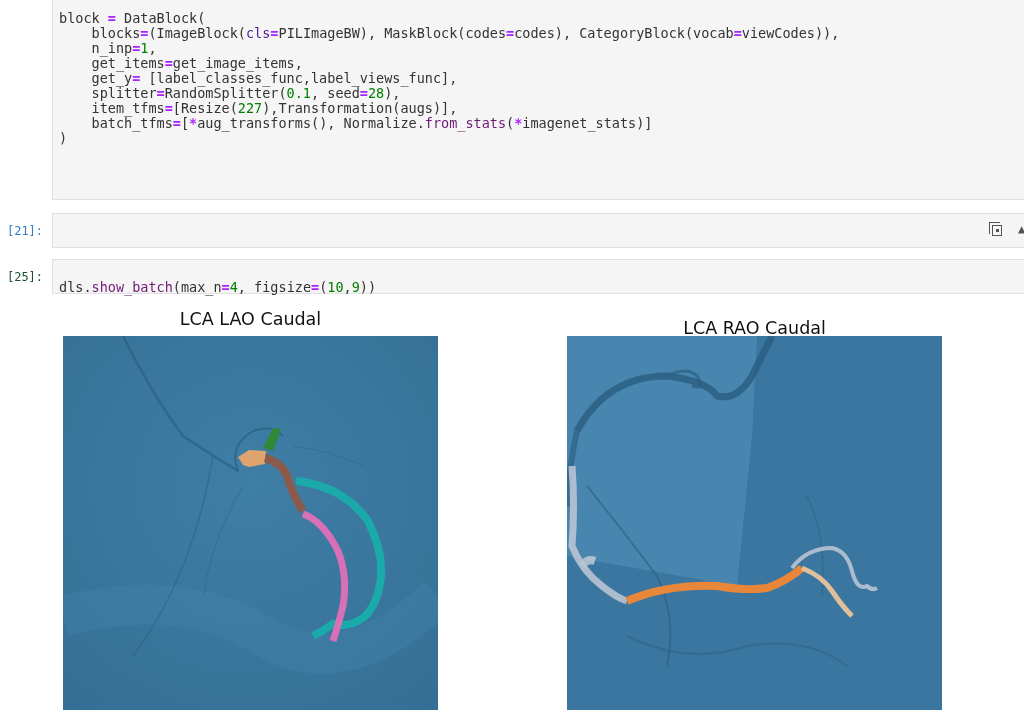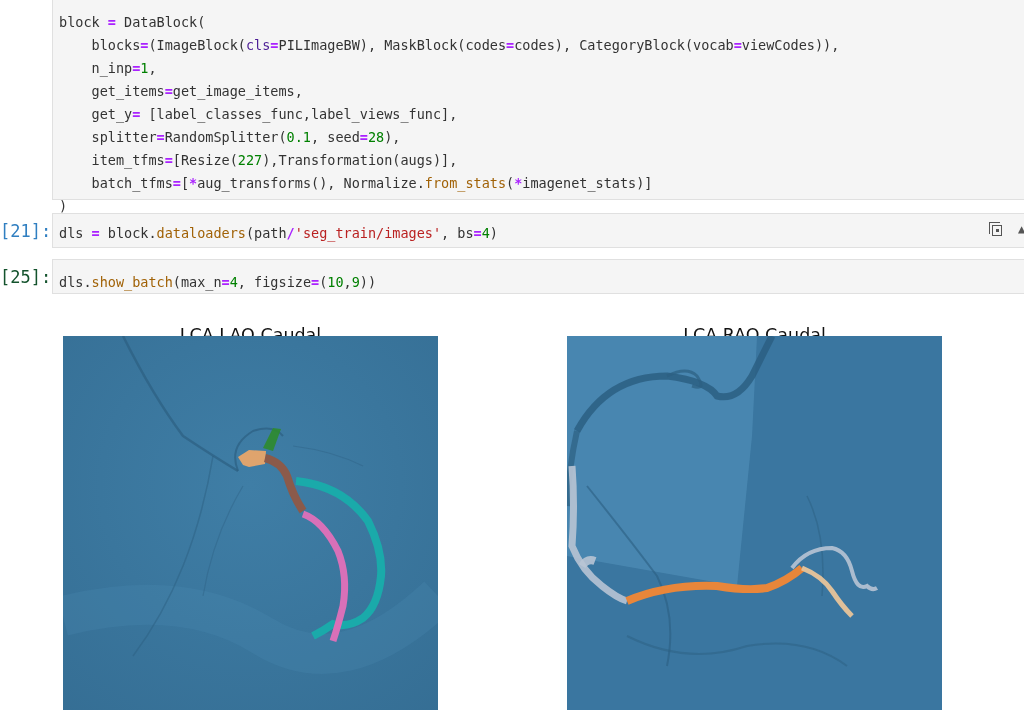--- a/index.html
+++ b/index.html
@@ -4,53 +4,53 @@
 <style>
   html, body { margin: 0; padding: 0; }
   body {
     width: 1024px; height: 724px; overflow: hidden;
     background: #ffffff;
     font-family: "DejaVu Sans Mono", monospace;
     position: relative;
   }
   .cell { position: absolute; left: 0; width: 1024px; }
   .prompt {
-    position: absolute; left: 0; width: 50px; text-align: right;
-    font-size: 17px; color: #307fc1; line-height: 18px;
+    position: absolute; left: 0; width: 50px; text-align: center;
+    font-size: 12px; color: #307fc1; line-height: 18px;
   }
   .prompt.dim { color: #14532d; }
   .input-area {
     position: absolute; left: 52px; right: 0;
     background: #f5f5f5; border: 1px solid #e0e0e0; border-right: none;
     box-sizing: border-box;
   }
   pre.code {
     margin: 0; padding: 0 0 0 6px;
     font-family: "DejaVu Sans Mono", monospace;
-    font-size: 13.5px; line-height: 23px; color: #333333;
+    font-size: 13.5px; line-height: 15px; color: #333333;
     white-space: pre;
   }
   .kw-op { color: #aa22ff; font-weight: bold; }
   .num { color: #008000; }
-  .attr { color: #a16207; }
+  .attr { color: #701a75; }
   .str { color: #ba2121; }
   .param { color: #4c1d95; }
 
   .cell-tools {
     position: absolute; right: 0; top: 7px; display: flex; gap: 14px; align-items: center;
   }
   .copy-icon { width: 16px; height: 16px; position: relative; cursor: pointer; }
   .copy-icon .back { position: absolute; left: 1px; top: 1px; width: 10px; height: 11px; border-left: 1.5px solid #555; border-top: 1.5px solid #555; }
   .copy-icon .front { position: absolute; left: 4px; top: 4px; width: 10px; height: 11px; border: 1.5px solid #555; box-sizing: border-box; }
   .copy-icon .dot { position: absolute; left: 8px; top: 8px; width: 3px; height: 3px; background: #555; }
   .up-icon { width: 6px; color: #555; font-size: 12px; line-height: 12px; overflow: hidden; cursor: pointer; }
 
   .fig-title {
     position: absolute; font-family: "DejaVu Sans", sans-serif;
-    font-size: 17.5px; color: #111; text-align: center; margin-top: 16px;
+    font-size: 17.5px; color: #111; text-align: center;
   }
   .panel {
     position: absolute; overflow: hidden;
     background: #3d7aa1;
   }
   .panel svg { display: block; }
 </style>
 </head>
 <body>
 
@@ -64,42 +64,41 @@
     splitter<span class="kw-op">=</span>RandomSplitter(<span class="num">0.1</span>, seed<span class="kw-op">=</span><span class="num">28</span>),
     item_tfms<span class="kw-op">=</span>[Resize(<span class="num">227</span>),Transformation(augs)],
     batch_tfms<span class="kw-op">=</span>[<span class="kw-op">*</span>aug_transforms(), Normalize.<span class="attr">from_stats</span>(<span class="kw-op">*</span>imagenet_stats)]
 )</pre>
   </div>
 </div>
 
 <div class="cell" style="top:213px;">
   <div class="prompt" style="top:9px;">[21]:</div>
   <div class="input-area" style="top:0; height:35px; padding-top:8px;">
-    <pre class="code">dls <span class="kw-op">=</span> block.<span class="attr">dataloaders</span>(path<span class="kw-op">/</span><span class="str">'seg_train/images'</span>, bs<span class="kw-op">=</span><span class="num">4</span>)</pre>
     <div class="cell-tools">
       <div class="copy-icon">
         <div class="back"></div>
           <div class="front"></div>
           <div class="dot"></div>
       </div>
       <div class="up-icon">▲</div>
     </div>
   </div>
 </div>
 
 <div class="cell" style="top:259px;">
   <div class="prompt dim" style="top:9px;">[25]:</div>
-  <div class="input-area" style="top:0; height:35px; padding-top:11px;">
+  <div class="input-area" style="top:0; height:35px; padding-top:20px;">
     <pre class="code">dls.<span class="attr">show_batch</span>(max_n<span class="kw-op">=</span><span class="num">4</span>, figsize<span class="kw-op">=</span>(<span class="num">10</span>,<span class="num">9</span>))</pre>
   </div>
 </div>
 
 <div>
   <div class="fig-title" style="left:63px; width:375px; top:309px;">LCA LAO Caudal</div>
-  <div class="fig-title" style="left:567px; width:375px; top:309px;">LCA RAO Caudal</div>
+  <div class="fig-title" style="left:567px; width:375px; top:318px;">LCA RAO Caudal</div>
 
   <div class="panel" style="left:63px; top:336px; width:375px; height:374px;">
     <svg width="375" height="374" viewBox="0 0 375 374">
       <defs>
         <radialGradient id="gL" cx="0.5" cy="0.4" r="0.8">
           <stop offset="0" stop-color="#3f7ea6"></stop>
           <stop offset="1" stop-color="#356e94"></stop>
         </radialGradient>
       </defs>
       <rect width="375" height="374" fill="url(#gL)"></rect>

